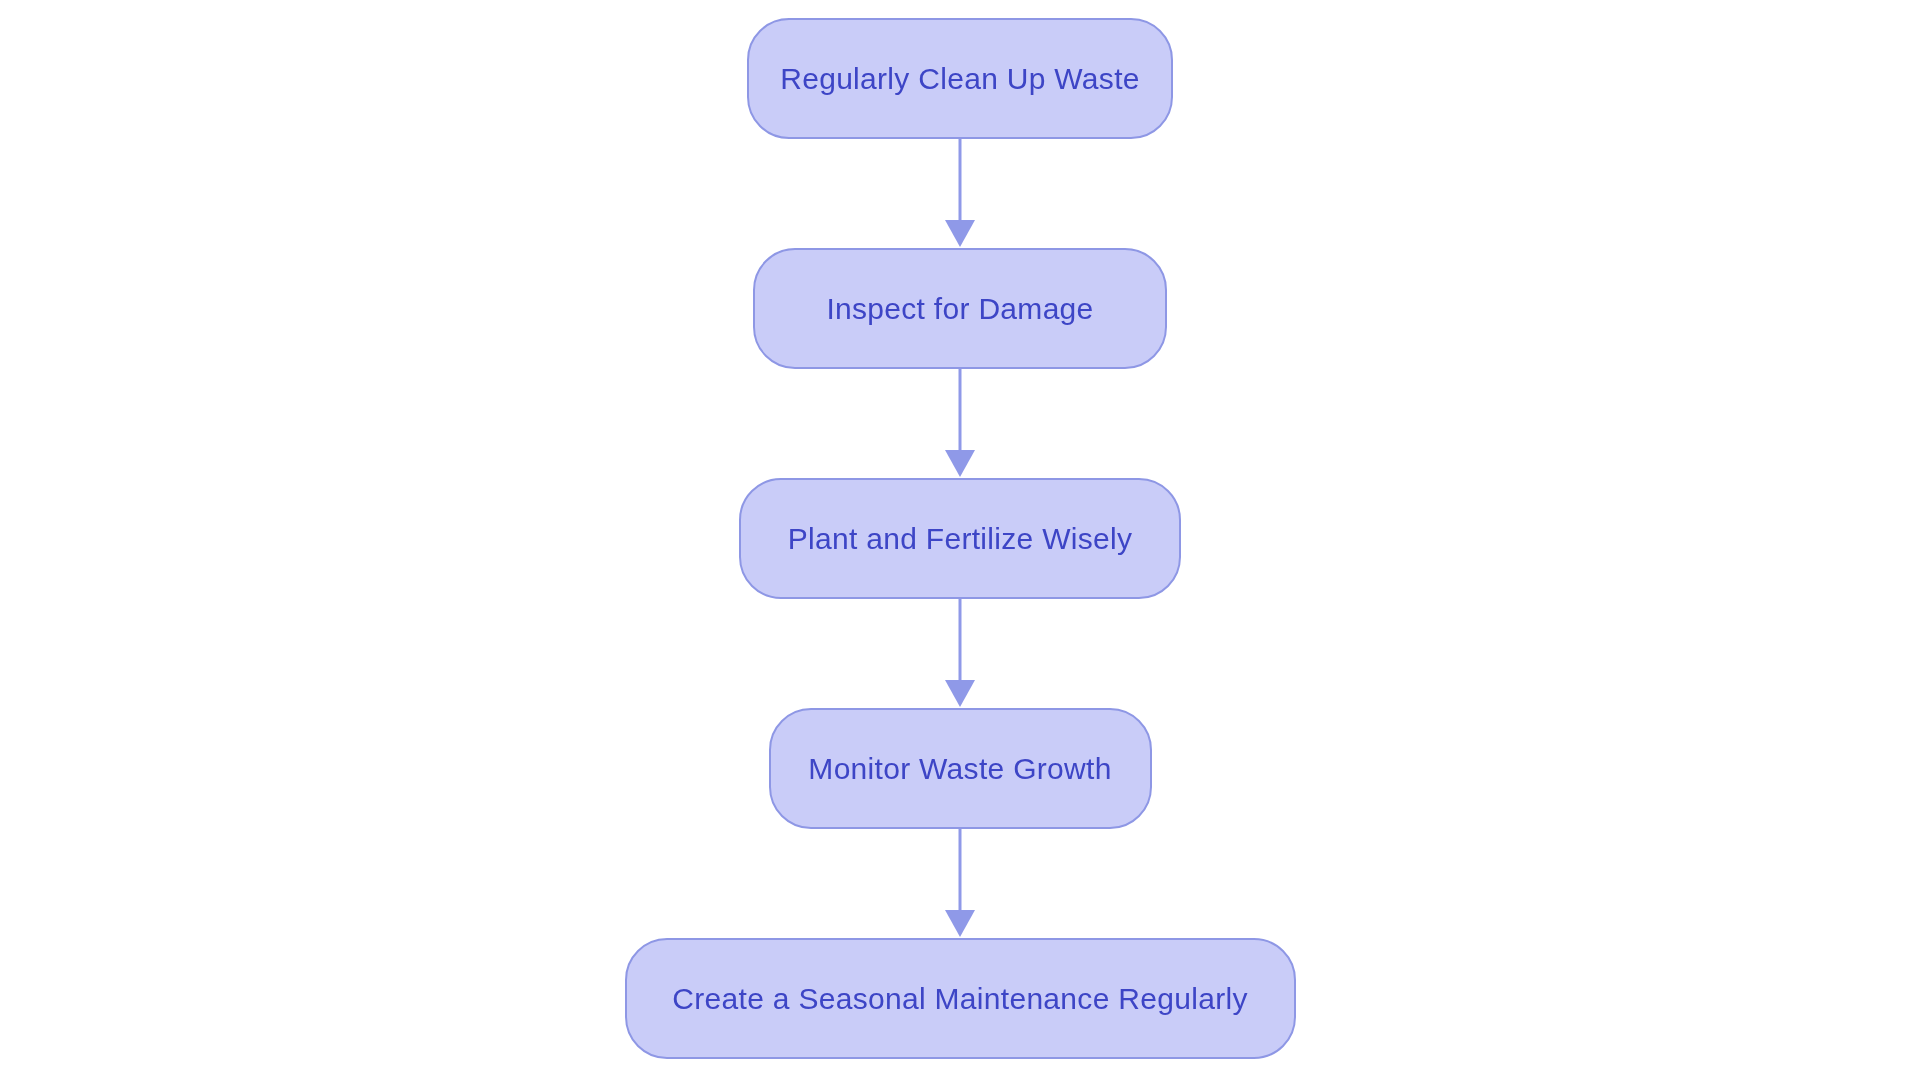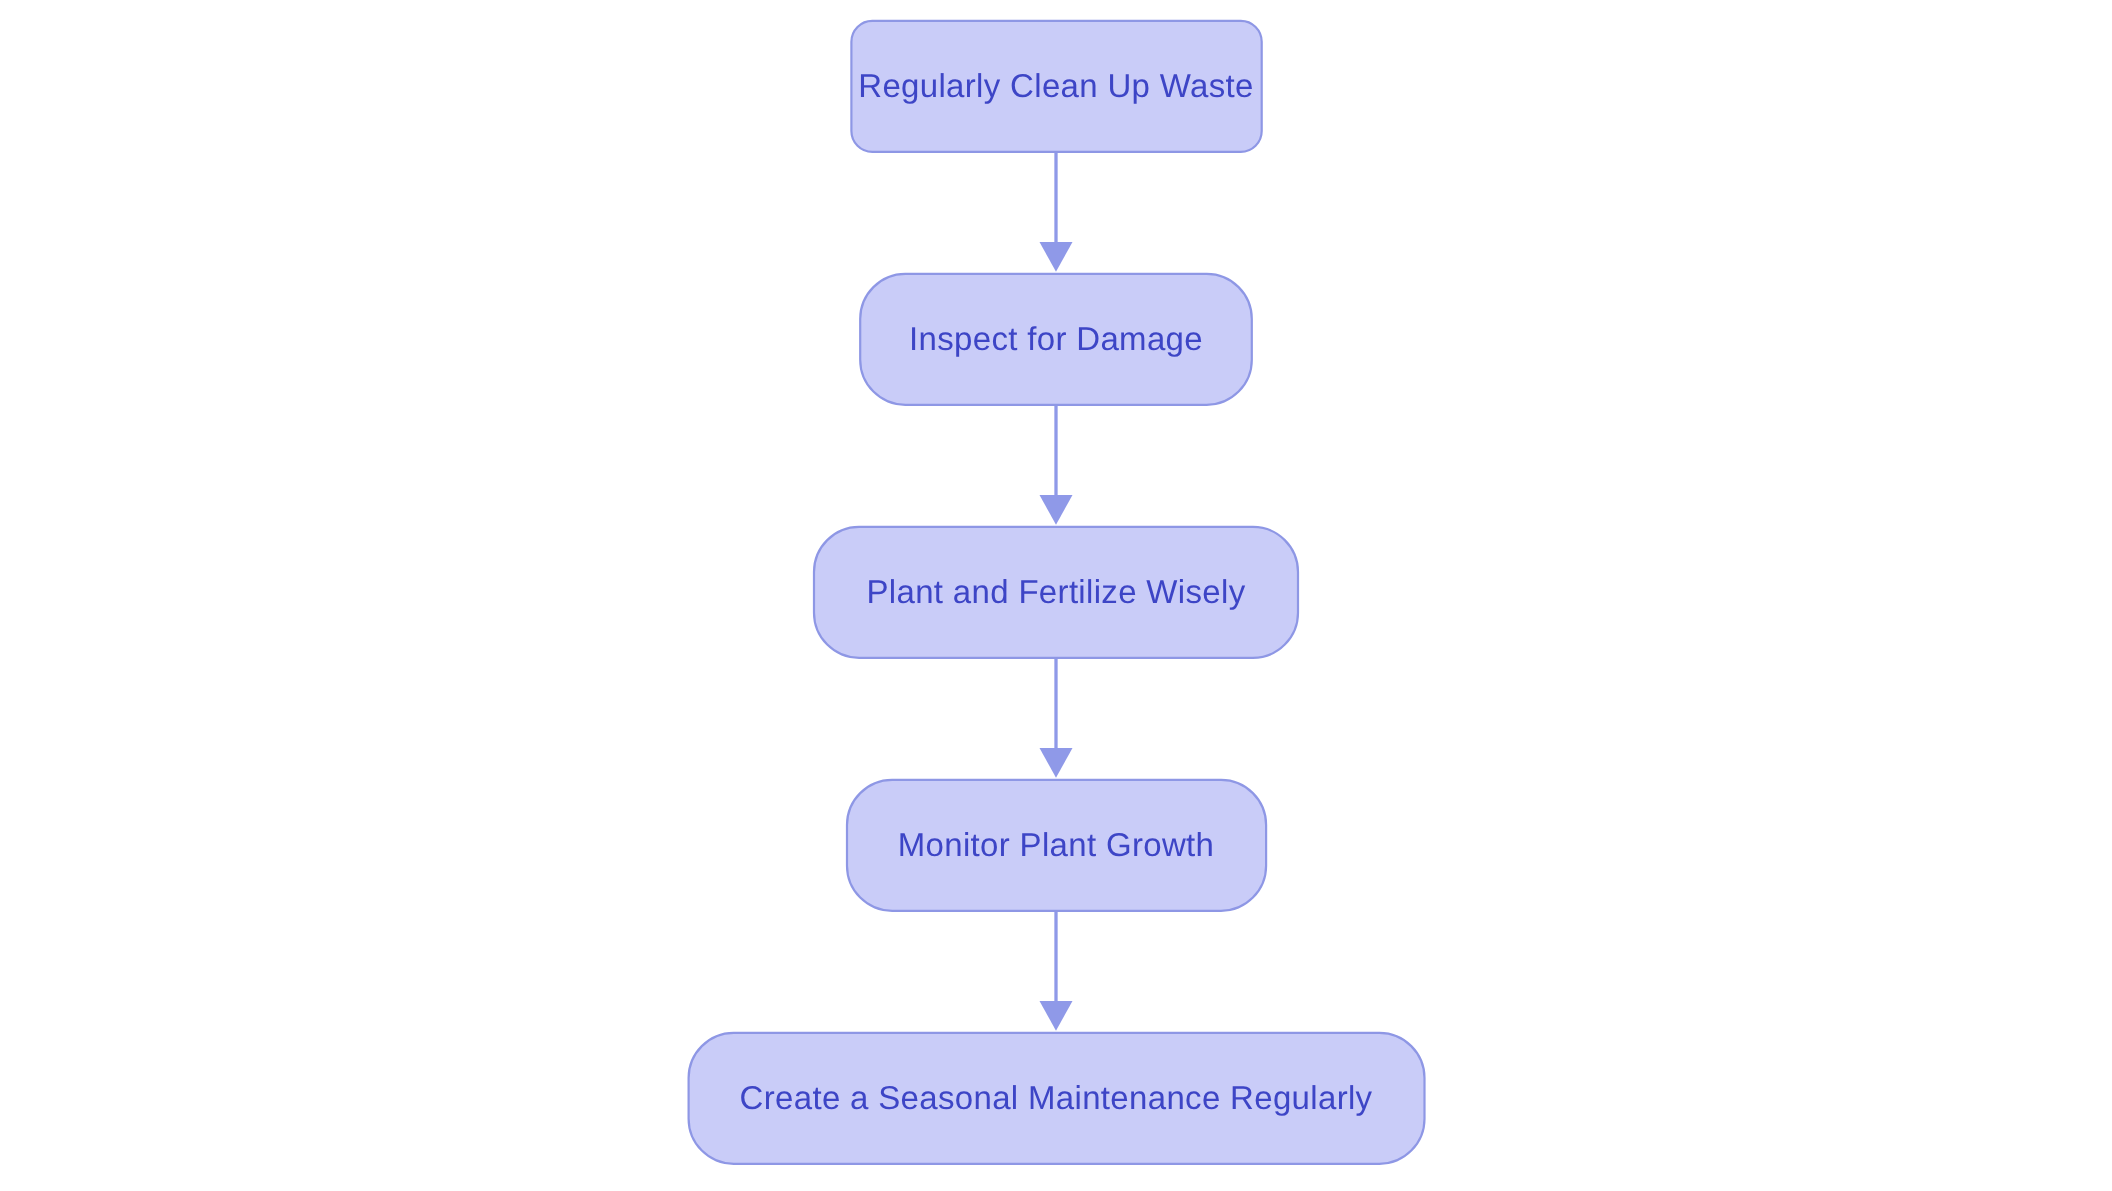--- a/index.html
+++ b/index.html
@@ -36,22 +36,22 @@
     flex: 0 0 auto;
   }
   .node-label {
     color: var(--text);
     font-size: 30px;
     font-weight: 400;
     letter-spacing: 0.3px;
     white-space: nowrap;
     text-align: center;
   }
-  .node-1 { width: 375px; border-radius: 20px; }
-  .node-2 { width: 358px; justify-content: center; }
+  .node-1 { width: 426px; }
+  .node-2 { width: 414px; justify-content: center; }
   .node-3 { width: 442px; }
   .node-4 { width: 383px; }
   .node-5 { width: 671px; }
   .arrow {
     width: 32px;
     height: 109px;
     display: block;
     color: var(--arrow);
     flex: 0 0 auto;
   }
@@ -82,21 +82,21 @@
   <div class="node node-3">
     <span class="node-label">Plant and Fertilize Wisely</span>
   </div>
 
   <svg class="arrow" viewBox="0 0 32 109" xmlns="http://www.w3.org/2000/svg">
     <line x1="16" y1="0" x2="16" y2="84" stroke="currentColor" stroke-width="3"></line>
     <polygon points="1,81 31,81 16,108" fill="currentColor"></polygon>
   </svg>
 
   <div class="node node-4">
-    <span class="node-label">Monitor Plant Growth</span>
+    <span class="node-label">Monitor Waste Growth</span>
   </div>
 
   <svg class="arrow" viewBox="0 0 32 109" xmlns="http://www.w3.org/2000/svg">
     <line x1="16" y1="0" x2="16" y2="84" stroke="currentColor" stroke-width="3"></line>
     <polygon points="1,81 31,81 16,108" fill="currentColor"></polygon>
   </svg>
 
   <div class="node node-5">
     <span class="node-label">Create a Seasonal Maintenance Regularly</span>
   </div>

